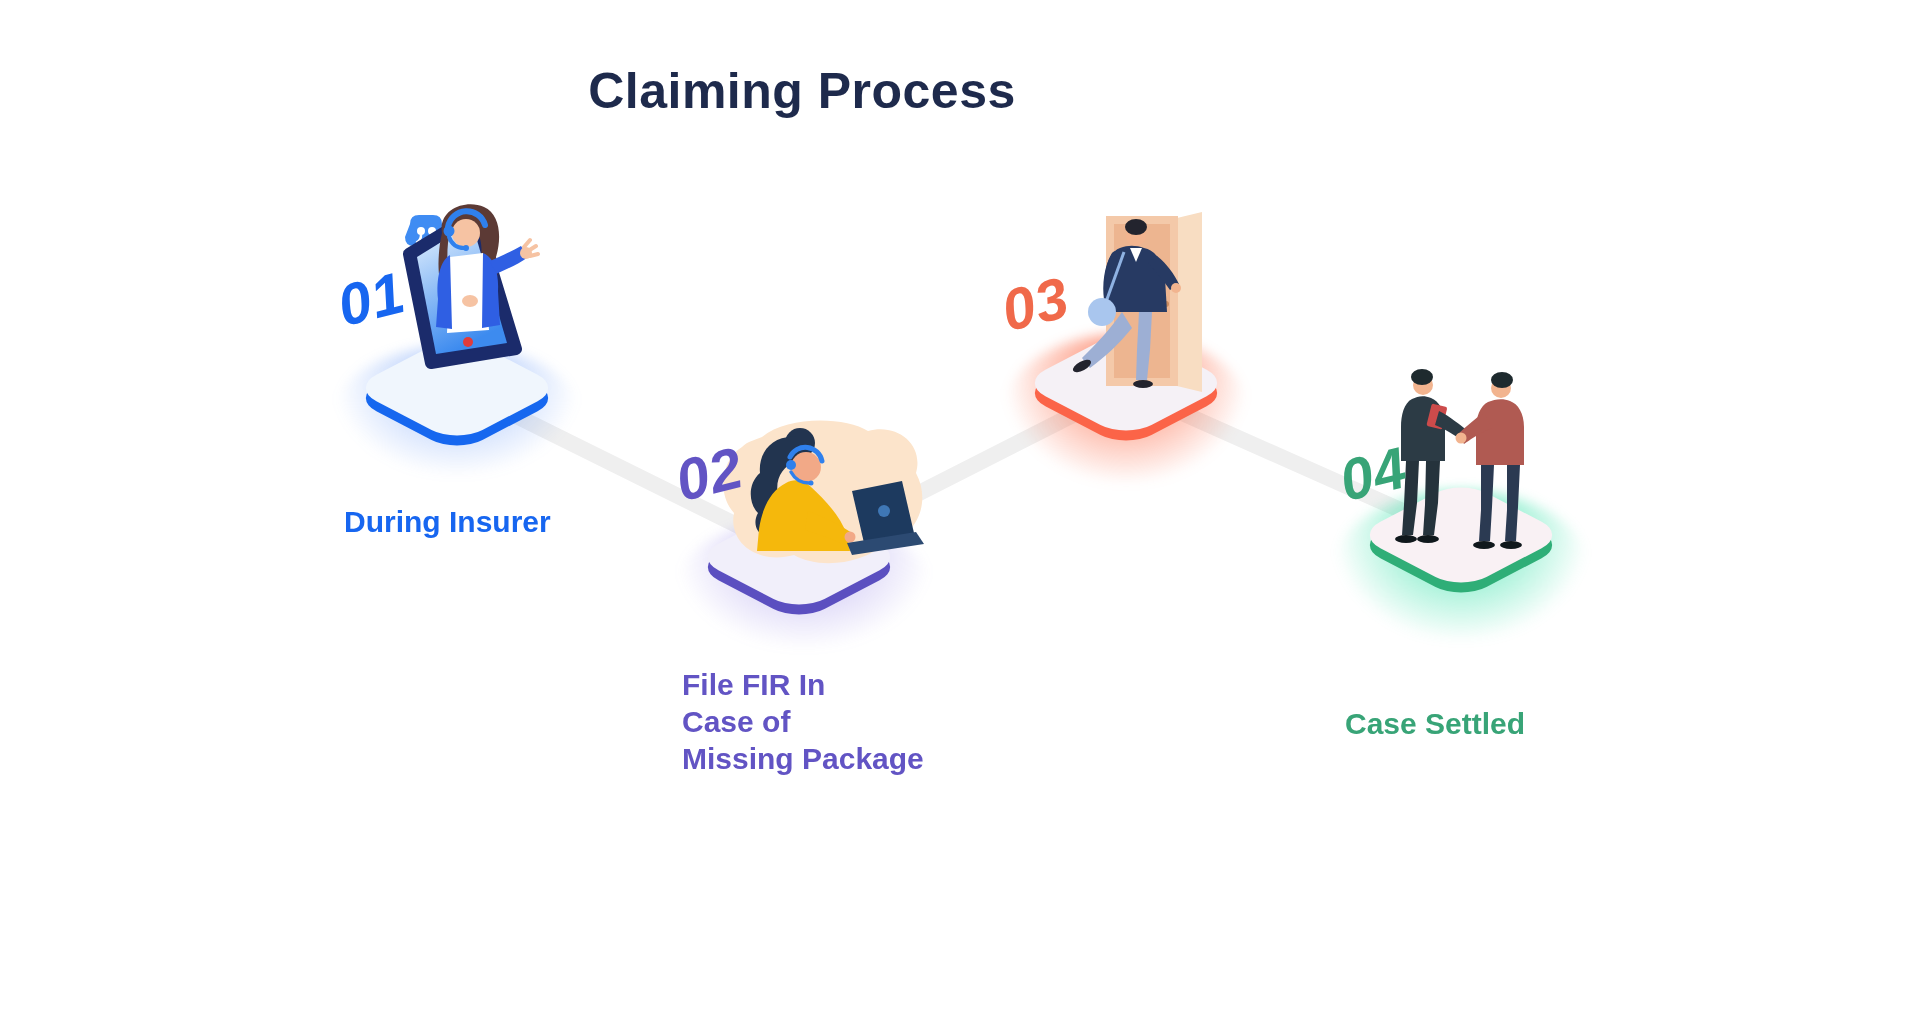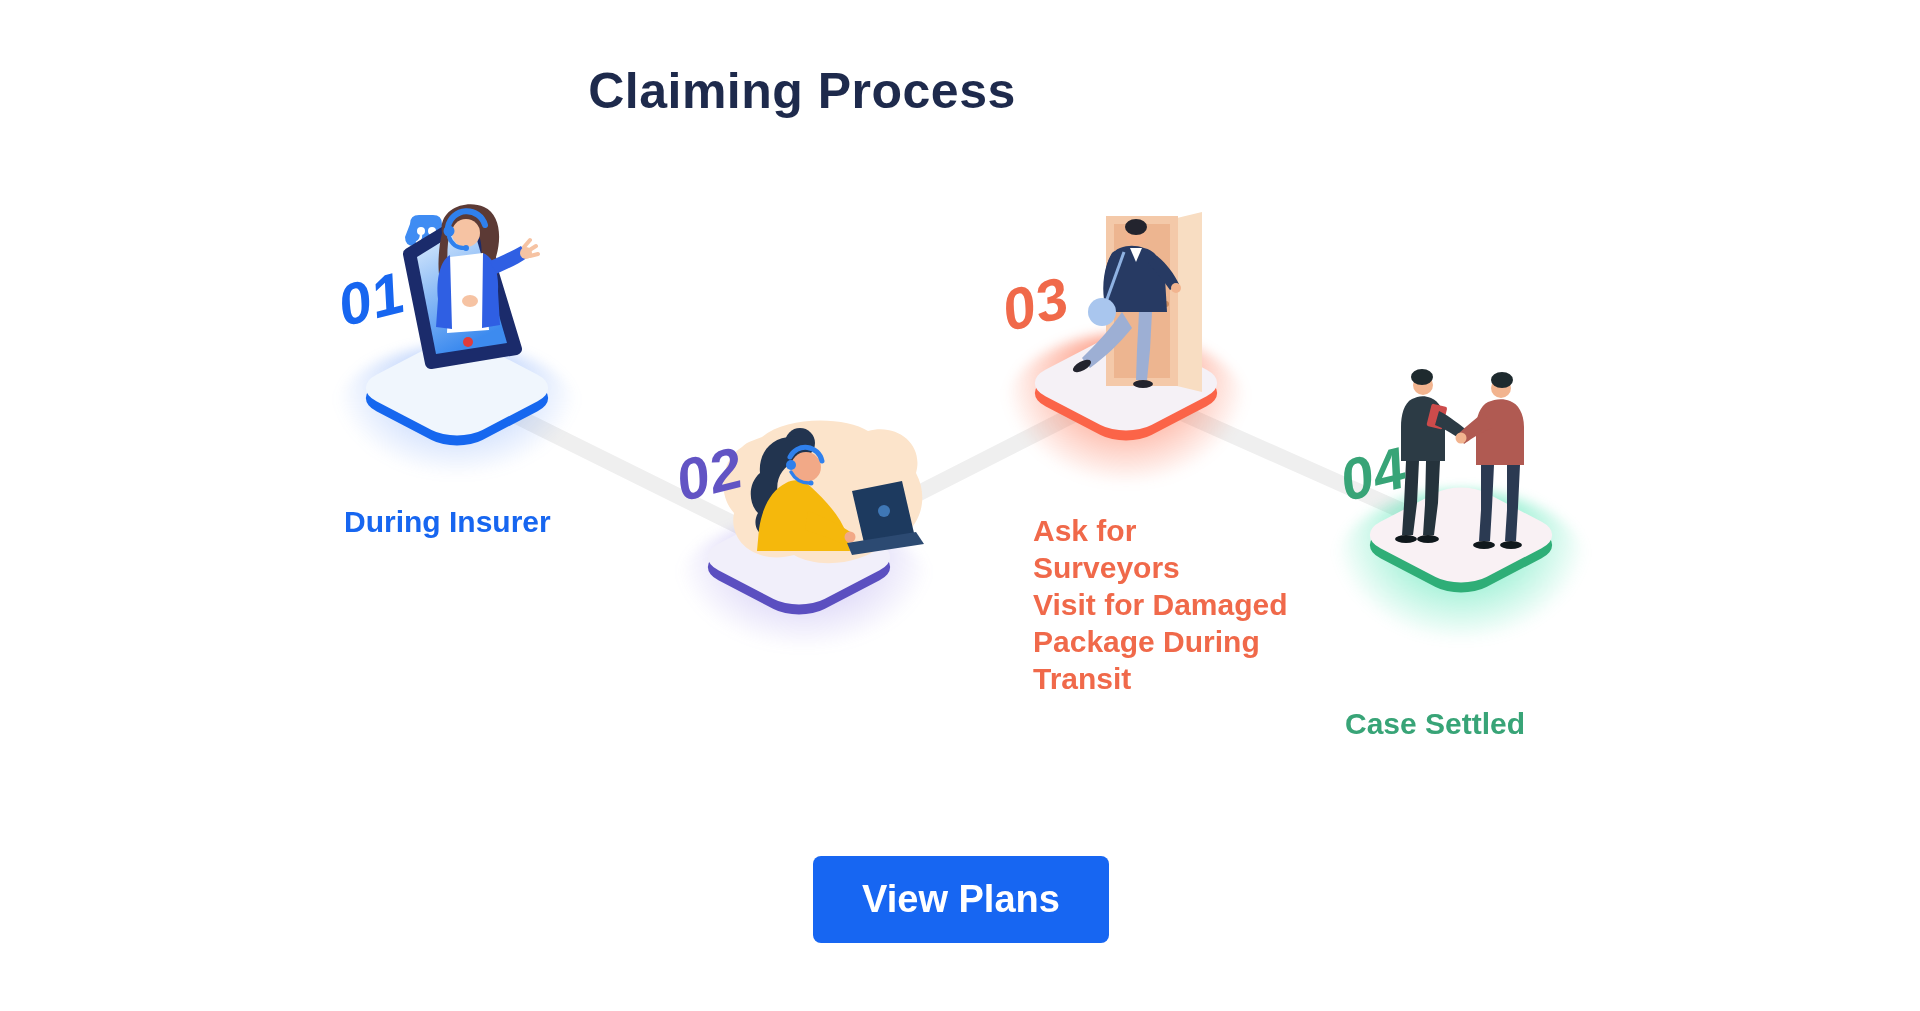--- a/index.html
+++ b/index.html
@@ -144,20 +144,23 @@
         <path d="M91,57 Q97,68 109,68" stroke="#2F80ED" stroke-width="3.5" fill="none" stroke-linecap="round"></path>
         <circle cx="111" cy="68" r="2.5" fill="#2F80ED"></circle>
       </g>
       <g>
         <path d="M152,76 L202,66 L214,118 L164,128 Z" fill="#1D3A5F"></path>
         <circle cx="184" cy="96" r="6" fill="#3F77B5"></circle>
         <path d="M147,128 L216,117 L224,129 L152,140 Z" fill="#2C4A72"></path>
       </g>
     </svg>
     <div class="step-number" style="left:16px; top:90px">02</div>
+    <div class="step-label" style="left:22px; top:316px">File FIR In
+Case of
+Missing Package</div>
   </div>
 
   <div class="step" style="left: 1000px; top: 195px; width: 360px; height: 520px; --accent: #F0694A; --edge: #FB6448; --tile: #F5F1F6; --glow: rgba(252,86,46,0.78);">
     <div class="glow" style="left:6px; top:138px; width:240px; height:150px"></div>
     <div class="tile edge" style="left:51px; top:123px"></div>
     <div class="tile top" style="left:51px; top:113px"></div>
     <svg class="illus" style="left:40px; top:15px" width="200" height="215" viewBox="0 0 200 215">
       <g>
         <path d="M137,8 L162,2 L162,182 L137,176 Z" fill="#F8DDC2"></path>
         <rect x="66" y="6" width="72" height="170" fill="#F4C9A9"></rect>
@@ -175,25 +178,20 @@
         <ellipse cx="96" cy="17" rx="11" ry="8" fill="#23242E"></ellipse>
         <line x1="84" y1="42" x2="66" y2="92" stroke="#8FB2E2" stroke-width="3"></line>
         <circle cx="62" cy="102" r="14" fill="#A9C6EE"></circle>
         <path d="M82,102 C70,120 56,134 42,148 L50,158 C65,147 79,134 92,118 Z" fill="#9DAFD4"></path>
         <path d="M99,102 L97,140 L96,170 L107,170 L110,140 L112,102 Z" fill="#9DAFD4"></path>
         <ellipse cx="42" cy="156" rx="10" ry="4.5" fill="#23242E" transform="rotate(-28 42 156)"></ellipse>
         <ellipse cx="103" cy="174" rx="10" ry="4" fill="#23242E"></ellipse>
       </g>
     </svg>
     <div class="step-number" style="left:2px; top:75px">03</div>
-    <div class="step-label" style="left:33px; top:317px">Ask for
-Surveyors
-Visit for Damaged
-Package During
-Transit</div>
   </div>
 
   <div class="step" style="left: 1330px; top: 340px; width: 310px; height: 430px; --accent: #38A477; --edge: #2FAE77; --tile: #F9F1F4; --glow: rgba(26,221,156,0.72);">
     <div class="glow" style="left:6px; top:150px; width:250px; height:150px"></div>
     <div class="tile edge" style="left:56px; top:130px"></div>
     <div class="tile top" style="left:56px; top:120px"></div>
     <svg class="illus" style="left:30px; top:15px" width="200" height="210" viewBox="0 0 200 210">
       <g>
         <path d="M52,44 C44,48 41,60 41,72 L41,106 L85,106 L85,70 C85,56 79,46 71,43 C64,40 58,41 52,44 Z" fill="#2C3B45"></path>
         <rect x="69" y="50" width="16" height="23" rx="2" fill="#CC4B4B" transform="rotate(14 77 61)"></rect>
@@ -215,15 +213,14 @@
         <path d="M121,110 L121,155 L119,186 L130,186 L132,152 L134,110 Z" fill="#2B3A52"></path>
         <path d="M147,110 L147,155 L145,186 L156,186 L158,152 L160,110 Z" fill="#2B3A52"></path>
         <ellipse cx="124" cy="190" rx="11" ry="4" fill="#10181C"></ellipse>
         <ellipse cx="151" cy="190" rx="11" ry="4" fill="#10181C"></ellipse>
       </g>
     </svg>
     <div class="step-number" style="left:10px; top:100px">04</div>
     <div class="step-label" style="left:15px; top:365px">Case Settled</div>
   </div>
 
-  <button class="cta" style="left: 813px; top: 856px; width: 296px; height: 87px; background: rgb(23, 102, 242); color: rgb(255, 255, 255);" aria-label="View Plans">View Plans</button>
 
 </div>
 
 </body></html>

